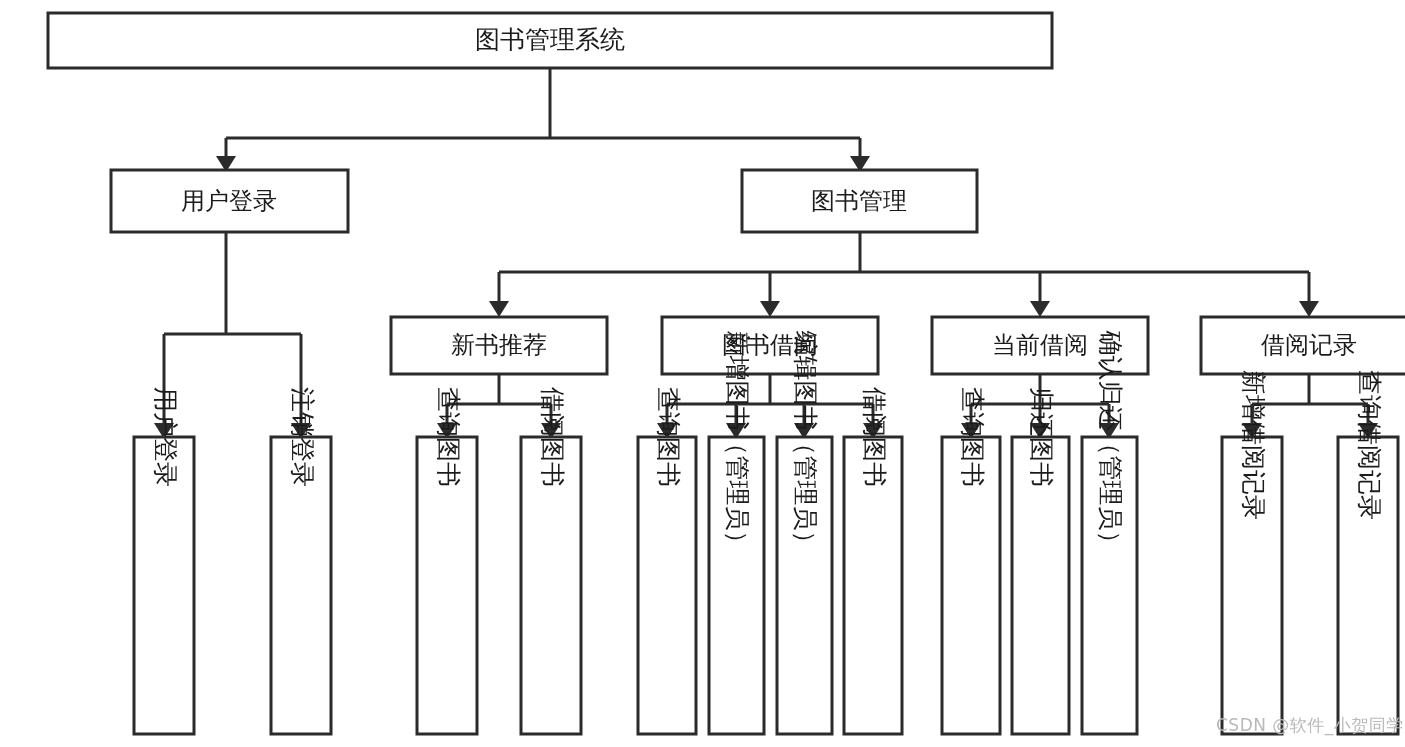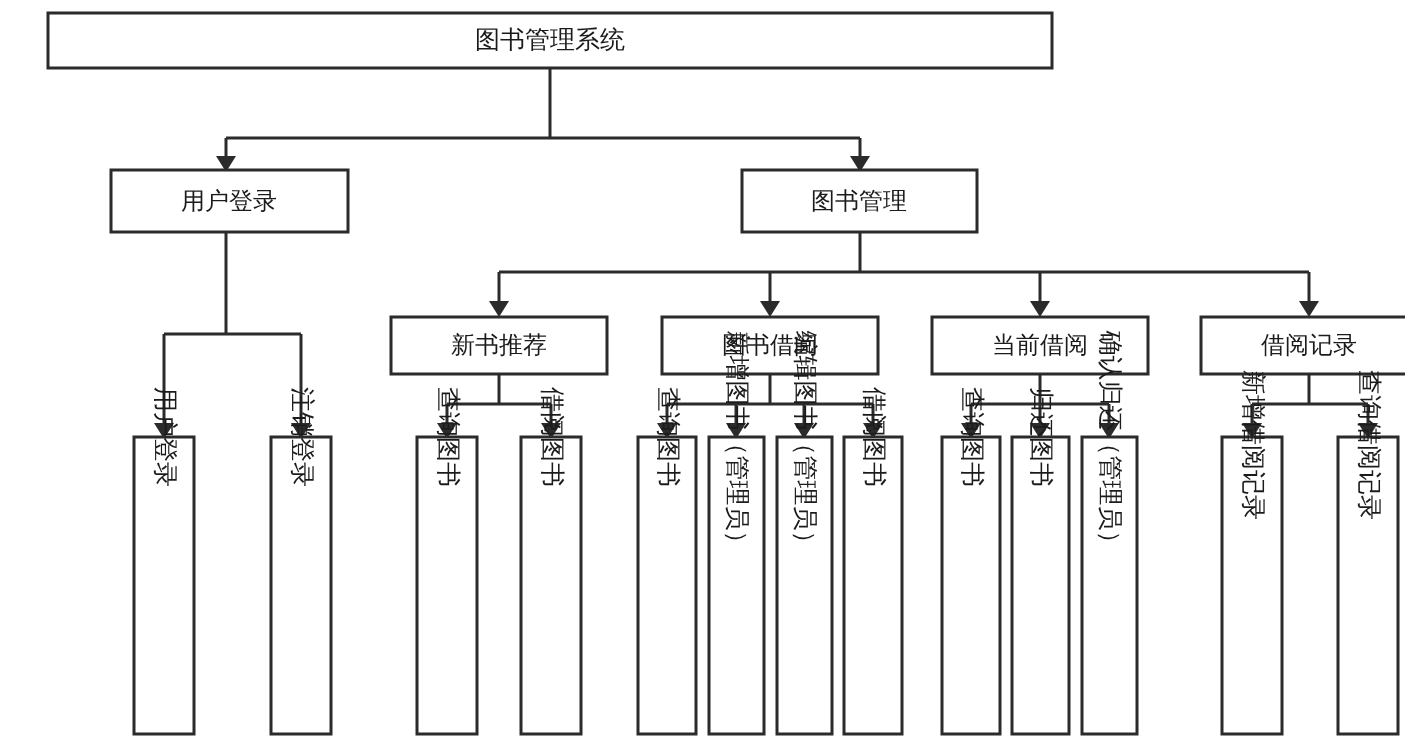--- a/index.html
+++ b/index.html
@@ -209,13 +209,14 @@
       </g>
 
       <g>
         <rect class="node-rect" x="1308" y="437" width="60" height="297"></rect>
         <text class="node-label label-v" x="1338" y="445" transform="rotate(90 1338 445)">查询借阅记录</text>
       </g>
 
     </g>
   </svg>
 
+  <div class="watermark">CSDN @软件_小贺同学</div>
 </div>
 
 </body></html>

